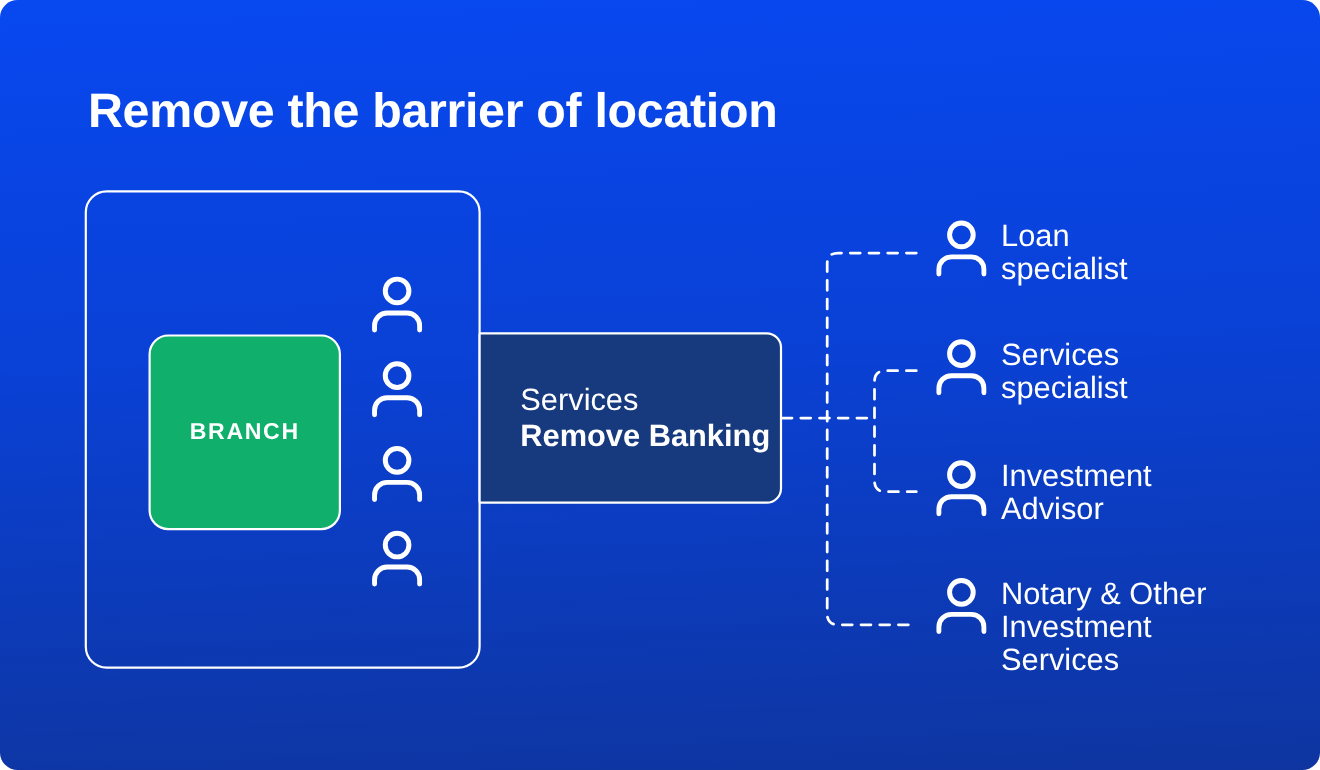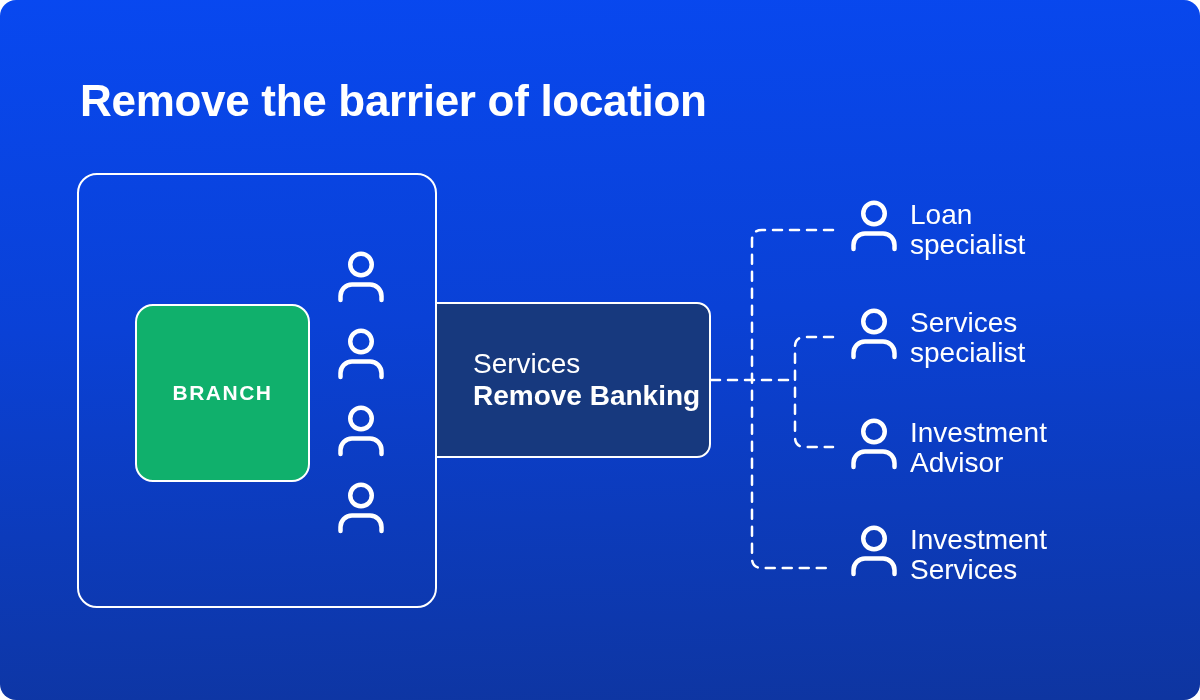--- a/index.html
+++ b/index.html
@@ -219,19 +219,20 @@
     </div>
 
     <div class="spec" style="top:525px;">
       <span class="picon">
         <svg viewBox="0 0 46 52" width="46" height="52" aria-hidden="true">
             <circle cx="23" cy="13.5" r="10.75" fill="none" stroke="#fff" stroke-width="4.5"></circle>
             <path d="M2.5 49 v-4 a11.5 11.5 0 0 1 11.5 -11.5 h18 a11.5 11.5 0 0 1 11.5 11.5 v4" fill="none" stroke="#fff" stroke-width="4.5" stroke-linecap="round"></path>
           </svg>
       </span>
       <div class="spec-label">
+        <div>Notary &amp; Other</div>
         <div>Investment</div>
         <div>Services</div>
       </div>
     </div>
 
   </div>
 </div>
 
 </body></html>

